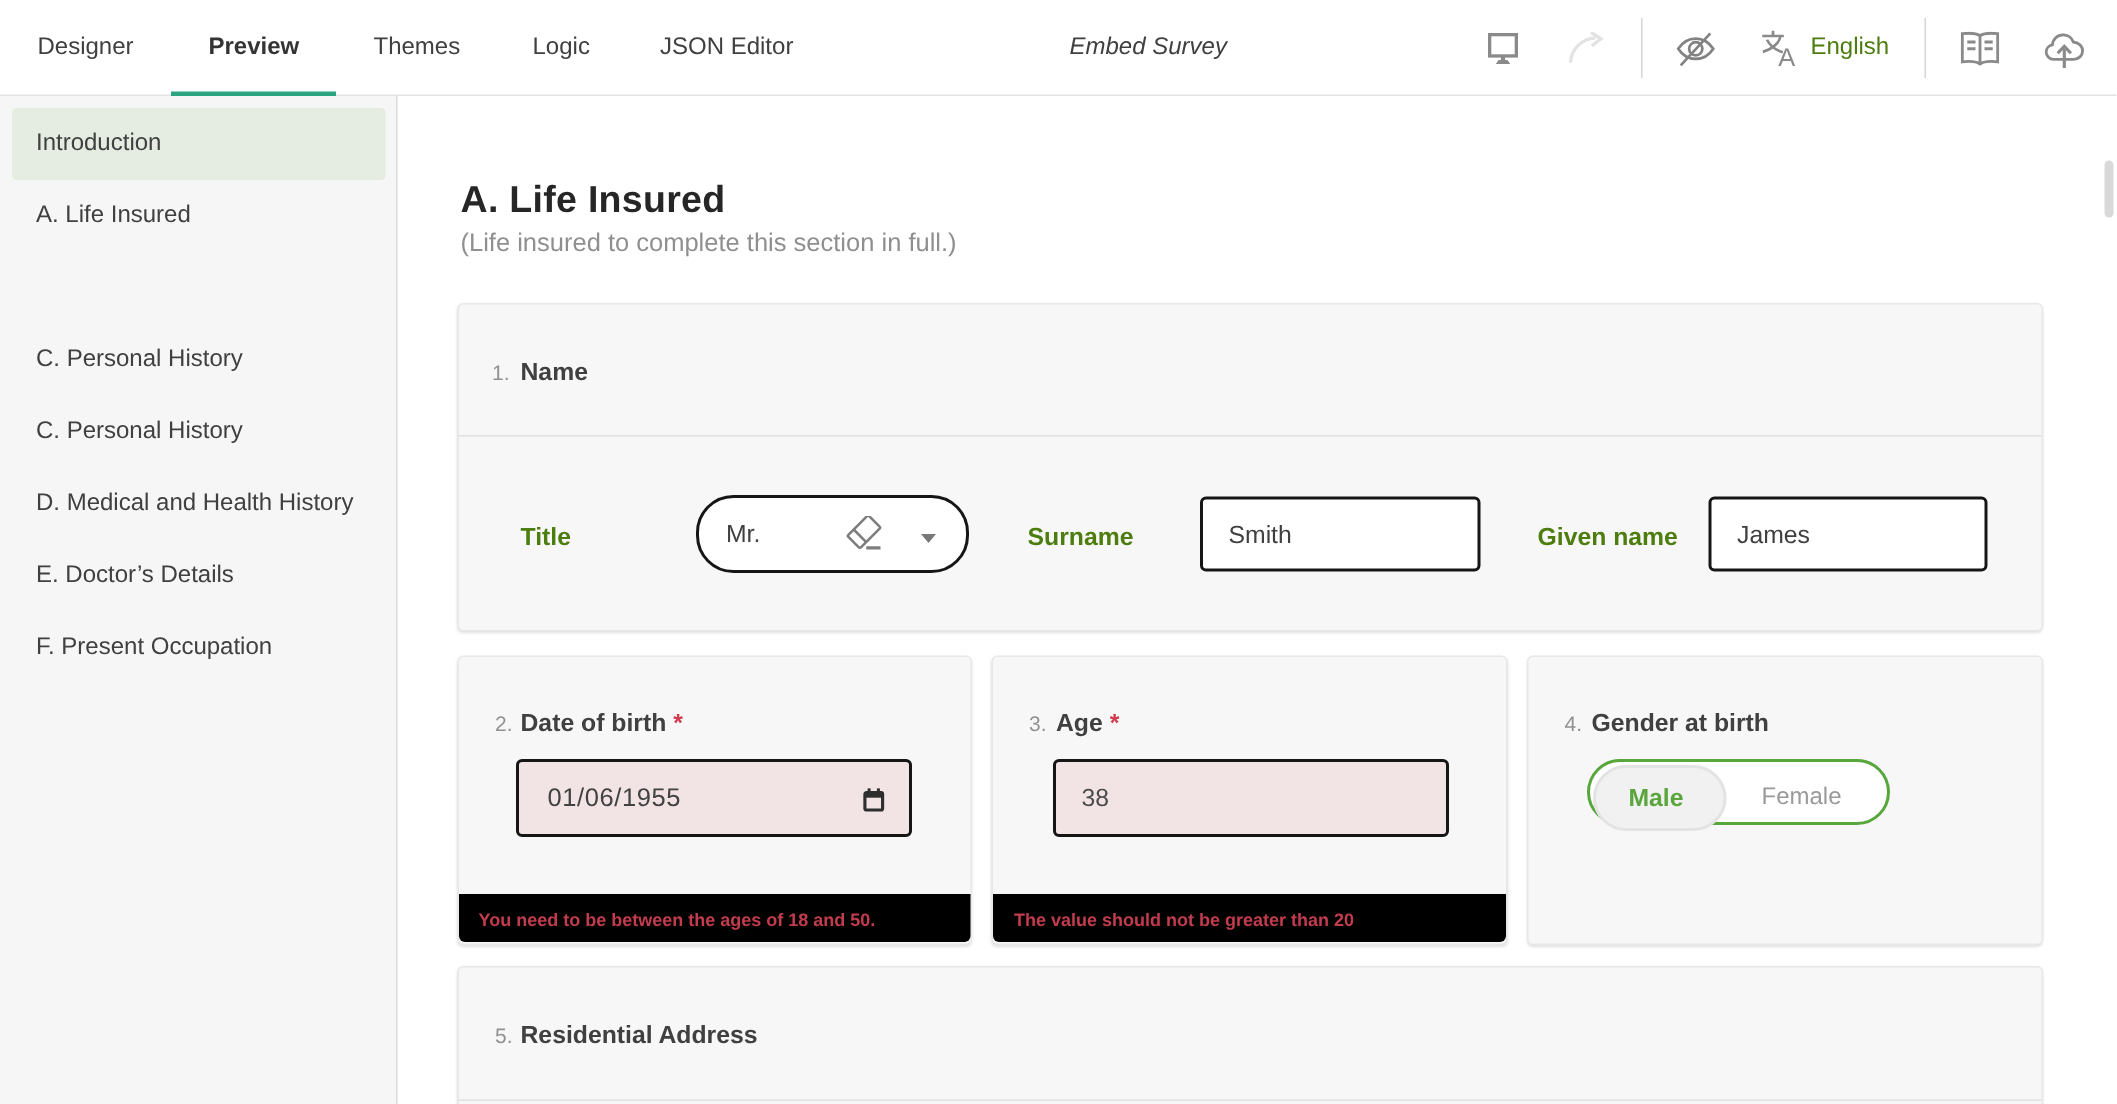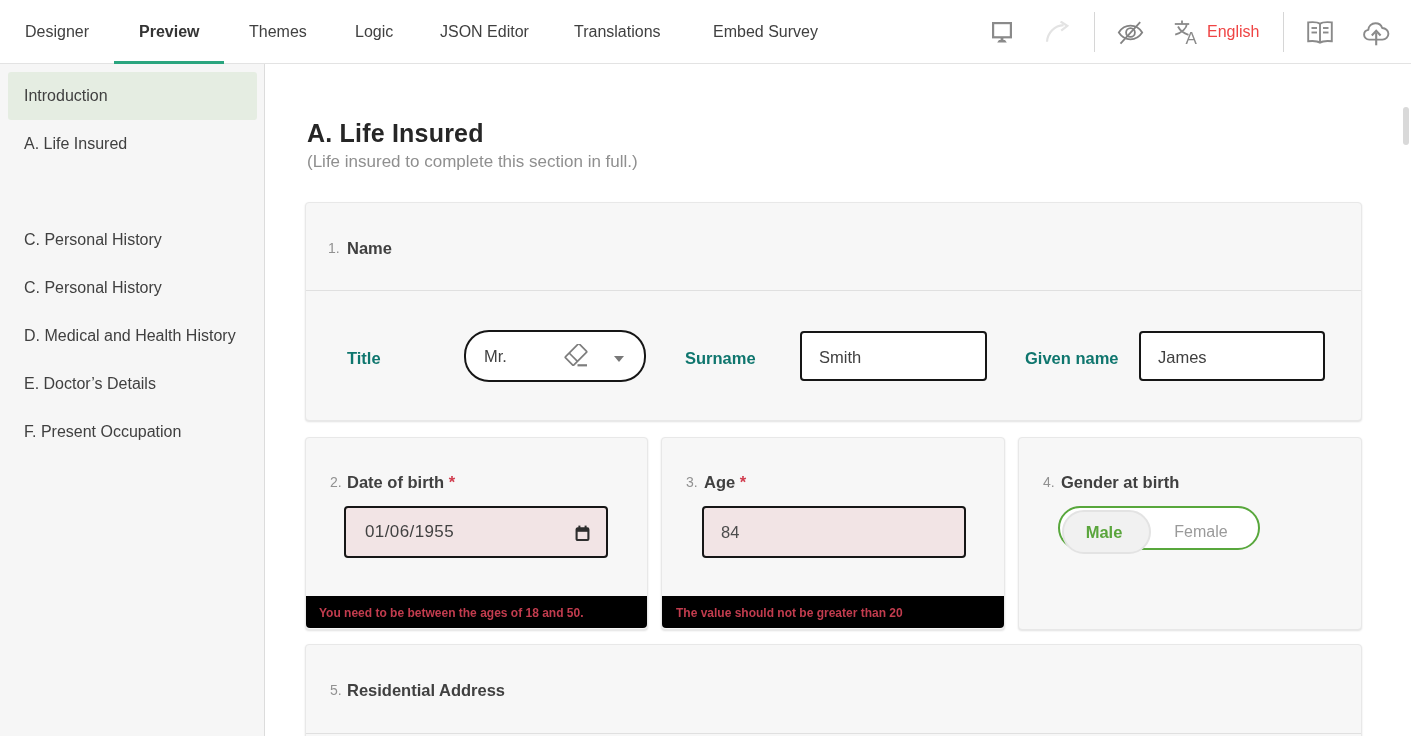--- a/index.html
+++ b/index.html
@@ -6,37 +6,37 @@
 html,body { width:1411px; height:736px; overflow:hidden; }
 body { font-family:"Liberation Sans", sans-serif; background:#ffffff; position:relative; }
 
 
 #nav { position:absolute; left:0; top:0; width:1411px; height:64px; background:#fff; border-bottom:1px solid #e3e3e3;padding-left:44px; }
 .tab { position:absolute; top:0; height:63px; line-height:63px; font-size:16px; color:#404040; }
 .tab.bold { font-weight:bold; color:#343434; }
 #underline { position:absolute; left:114px; top:61px; width:110px; height:3px; background:#2aa57f; }
 .navicon { position:absolute; top:0; }
 .vdiv { position:absolute; top:12px; width:1px; height:40px; background:#d6d6d6; }
-#english { position:absolute; left:1207px; top:0; height:64px; line-height:64px; font-size:16px; color:#ef4444; }
+#english { position:absolute; left:1207px; top:0; height:64px; line-height:64px; font-size:16px; color:#4d7c0f; }
 
 
 #sidebar { position:absolute; left:0; top:64px; width:265px; height:672px; background:#f6f6f6; border-right:1px solid #dcdcdc; }
 .sbitem { position:absolute; left:24px; font-size:16px; color:#404040; height:48px; line-height:48px; white-space:nowrap; }
 #sbsel { position:absolute; left:8px; top:8px; width:249px; height:48px; background:#e5ede2; border-radius:3px; }
 
 
 #main { position:absolute; left:266px; top:64px; width:1145px; height:672px; background:#fff; }
 h1 { position:absolute; left:41px; top:55px; font-size:25px; color:#262626; font-weight:bold; letter-spacing:0.2px; }
 #sub { position:absolute; left:41px; top:88px; font-size:17px; color:#8f8f8f; }
 
 .panel { position:absolute; background:#f7f7f7; border:1px solid #e8e8e8; border-radius:4px; box-shadow:0 1px 2px rgba(0,0,0,0.12); }
 .qnum { position:absolute; font-size:14px; color:#919191; }
 .qtitle { position:absolute; font-size:16.5px; font-weight:bold; color:#404040; white-space:nowrap; }
 .req { color:#d13c4e; font-weight:bold; }
-.itemlabel { position:absolute; font-size:16.5px; font-weight:bold; color:#0f766e; }
+.itemlabel { position:absolute; font-size:16.5px; font-weight:bold; color:#4d7c0f; }
 .hdivider { position:absolute; left:0; height:1px; background:#e0e0e0; }
 
 .input { position:absolute; background:#fff; border:2px solid #161616; border-radius:4px; font-size:16.5px; color:#404040; }
 .input .val { position:absolute; left:17px; top:0; line-height:48px; white-space:nowrap; }
 .pink { background:#f2e4e5; }
 
 .errstrip { position:absolute; background:#000000; border-radius:0 0 4px 4px; }
 .errstrip span { position:absolute; font-size:12px; font-weight:bold; color:#c23c4e; white-space:nowrap; }
 #thumb { position:absolute; left:2px; top:2px; width:89px; height:44px; background:#f1f1f1; border:2px solid #e3e3e3; border-radius:22px; }
 #male { position:absolute; left:0; top:0; width:88px; text-align:center; line-height:48px; font-size:16.5px; font-weight:bold; color:#5aa53c; }
@@ -49,22 +49,21 @@
 </style>
 </head>
 <body>
 
 <div id="nav">
   <span class="tab" style="left:25px;">Designer</span>
   <span class="tab bold" style="left:139px;">Preview</span>
   <span class="tab" style="left:249px;">Themes</span>
   <span class="tab" style="left:355px;">Logic</span>
   <span class="tab" style="left:440px;">JSON Editor</span>
-  <span class="tab" style="left:574px;">Translations</span>
-  <span class="tab" style="left:713px;">Embed Survey</span>
+  <span class="tab" style="left:713px;font-style:italic;">Embed Survey</span>
   <span id="english">English</span>
 
   <svg class="navicon" style="left:992px; top:22px;" width="20" height="21" viewBox="0 0 20 21">
     <rect x="1.1" y="1.1" width="17.8" height="14.2" fill="none" stroke="#8a8a8a" stroke-width="2.2"></rect>
     <rect x="8.6" y="15.5" width="2.8" height="3.2" fill="#8a8a8a"></rect>
     <path d="M5.2 20.6 L14.8 20.6 L13 18 L7 18 Z" fill="#8a8a8a"></path>
   </svg>
 
   <svg class="navicon" style="left:1045px; top:21px;" width="25" height="22" viewBox="0 0 25 22">
     <path d="M2 20.8 A 17.5 17.5 0 0 1 18.6 4.2" fill="none" stroke="#e3e3e3" stroke-width="2.2"></path>
@@ -164,21 +163,21 @@
     </div>
     <div class="errstrip" style="left:0; top:158px; width:341px; height:32px;">
         <span style="left:13px; top:10px;">You need to be between the ages of 18 and 50.</span>
       </div>
   </div>
 
   <div class="panel" style="left:395px; top:373px; width:344px; height:193px;">
     <span class="qnum" style="left:24px; top:36px;">3.</span>
     <span class="qtitle" style="left:42px; top:35px;">Age <span class="req">*</span></span>
     <div class="input pink" style="left:40px; top:68px; width:264px; height:52px;">
-        <span class="val" style="color:#4c4c4c;">84</span>
+        <span class="val" style="color:#4c4c4c;">38</span>
       </div>
     <div class="errstrip" style="left:0; top:158px; width:342px; height:32px;">
         <span style="left:14px; top:10px;">The value should not be greater than 20</span>
       </div>
   </div>
 
   <div class="panel" style="left:752px; top:373px; width:344px; height:193px;">
     <span class="qnum" style="left:24px; top:36px;">4.</span>
     <span class="qtitle" style="left:42px; top:35px;">Gender at birth</span>
     <div style="position:absolute; left:39px; top:68px; width:202px; height:44px; background:#fff; border:2px solid #58a73c; border-radius:26px;text-decoration:underline;">

